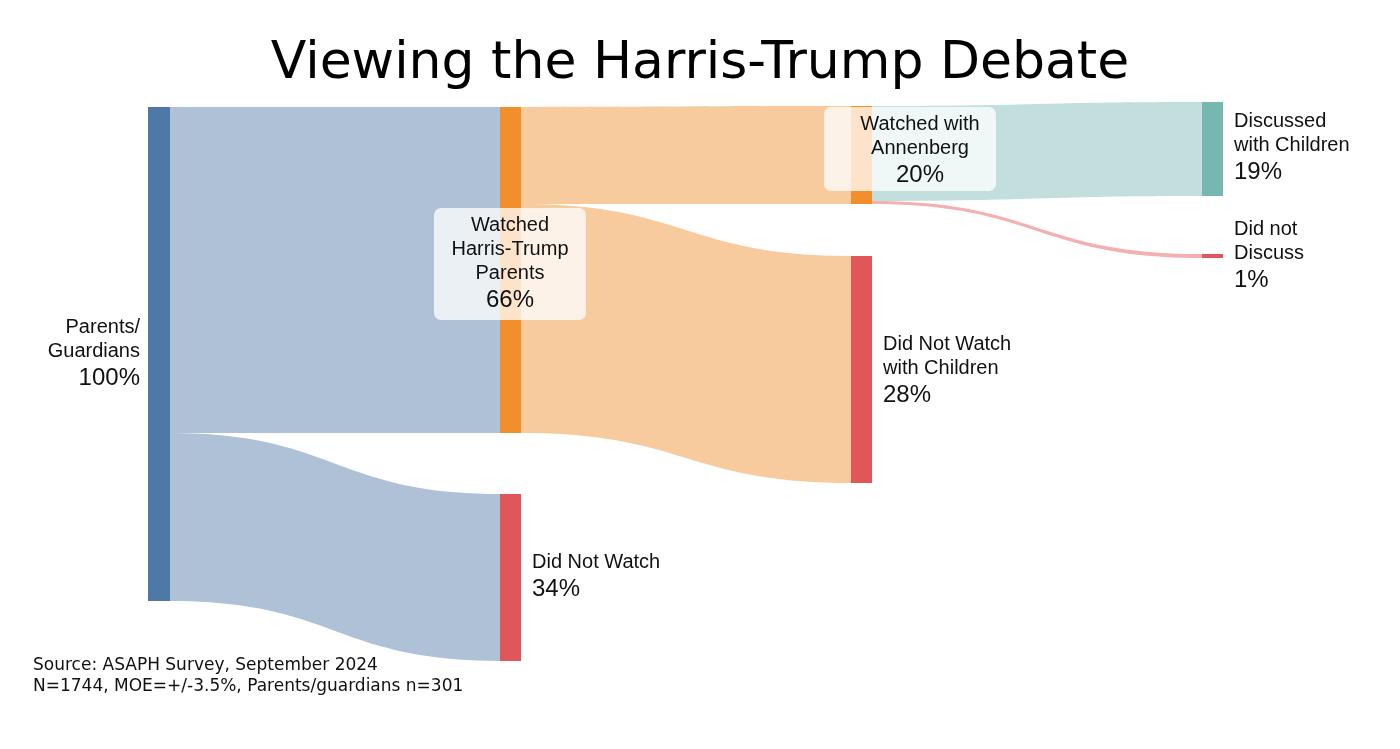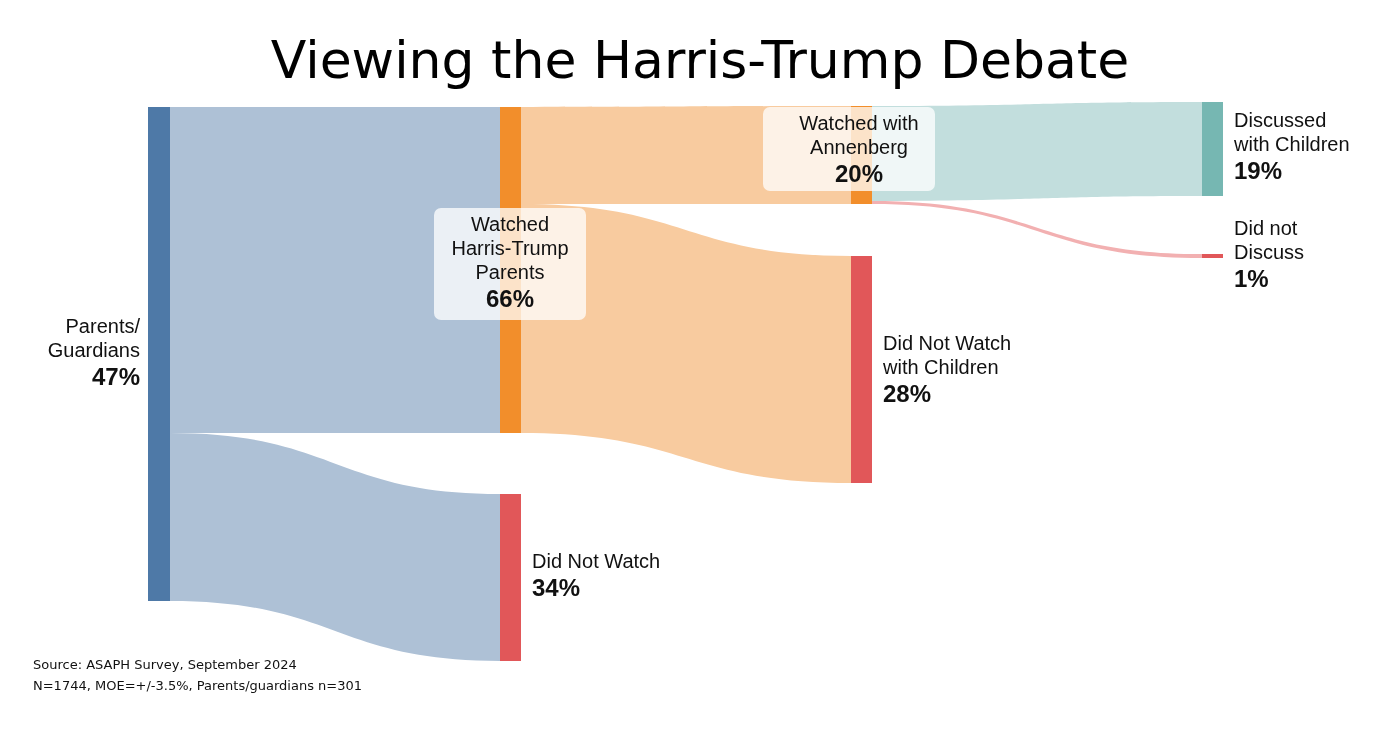--- a/index.html
+++ b/index.html
@@ -1,25 +1,25 @@
 <!DOCTYPE html>
 <html><head>
   <meta charset="utf-8">
   <style>
     html, body { margin: 0; padding: 0; background: #ffffff; }
     body { width: 1400px; height: 749px; position: relative; overflow: hidden; font-family: "Liberation Sans", sans-serif; color: #111; }
     .title { position: absolute; left: 0; width: 1400px; top: 30px; text-align: center; font-family: "DejaVu Sans", sans-serif; font-size: 52px; color: #000; letter-spacing: 0px; }
     svg.sankey { position: absolute; left: 0; top: 0; }
     .label { position: absolute; font-size: 20px; line-height: 24px; color: #111; }
-    .label .pct { font-weight: bold; font-size: 24px; line-height: 30px; display: block; }
+    .label .pct { font-weight: normal; font-size: 24px; line-height: 30px; display: block; }
     .label .name { display: block; }
     .right { text-align: right; }
     .center { text-align: center; }
     .boxed { background: rgba(255,255,255,0.75); border-radius: 7px; padding: 4px 8px 6px 8px; }
-    .source { position: absolute; left: 33px; top: 654px; font-family: "DejaVu Sans", sans-serif; font-size: 13px; line-height: 21px; color: #111; }
+    .source { position: absolute; left: 33px; top: 654px; font-family: "DejaVu Sans", sans-serif; font-size: 17px; line-height: 21px; color: #111; }
     .source div { white-space: nowrap; }
   </style>
 </head>
 <body>
 
 <div class="title">Viewing the Harris-Trump Debate</div>
 
 <svg class="sankey" width="1400" height="749" viewBox="0 0 1400 749">
 
   <g>
@@ -38,36 +38,36 @@
     <rect x="851" y="106" width="21" height="98" fill="#f28e2b"></rect>
     <rect x="851" y="256" width="21" height="227" fill="#e15759"></rect>
     <rect x="1202" y="102" width="21" height="94" fill="#76b7b2"></rect>
     <rect x="1202" y="254" width="21" height="4" fill="#e15759"></rect>
   </g>
 </svg>
 
 <div class="label right" style="left:20px; top:314px; width:120px;">
   <span class="name">Parents/</span>
   <span class="name">Guardians</span>
-  <span class="pct">47%</span>
+  <span class="pct">100%</span>
 </div>
 
 <div class="label center boxed" style="left:434px; top:208px; width:136px;">
   <span class="name">Watched</span>
   <span class="name">Harris-Trump</span>
   <span class="name">Parents</span>
   <span class="pct">66%</span>
 </div>
 
 <div class="label" style="left:532px; top:549px;">
   <span class="name">Did Not Watch</span>
   <span class="pct">34%</span>
 </div>
 
-<div class="label center boxed" style="left:763px; top:107px; width:136px; padding-top:4px; padding-bottom:2px;padding-left:28px;">
+<div class="label center boxed" style="left:824px; top:107px; width:136px; padding-top:4px; padding-bottom:2px;padding-left:28px;">
   <span class="name">Watched with</span>
   <span class="name">Annenberg</span>
   <span class="pct">20%</span>
 </div>
 
 <div class="label" style="left:883px; top:331px;">
   <span class="name">Did Not Watch</span>
   <span class="name">with Children</span>
   <span class="pct">28%</span>
 </div>

